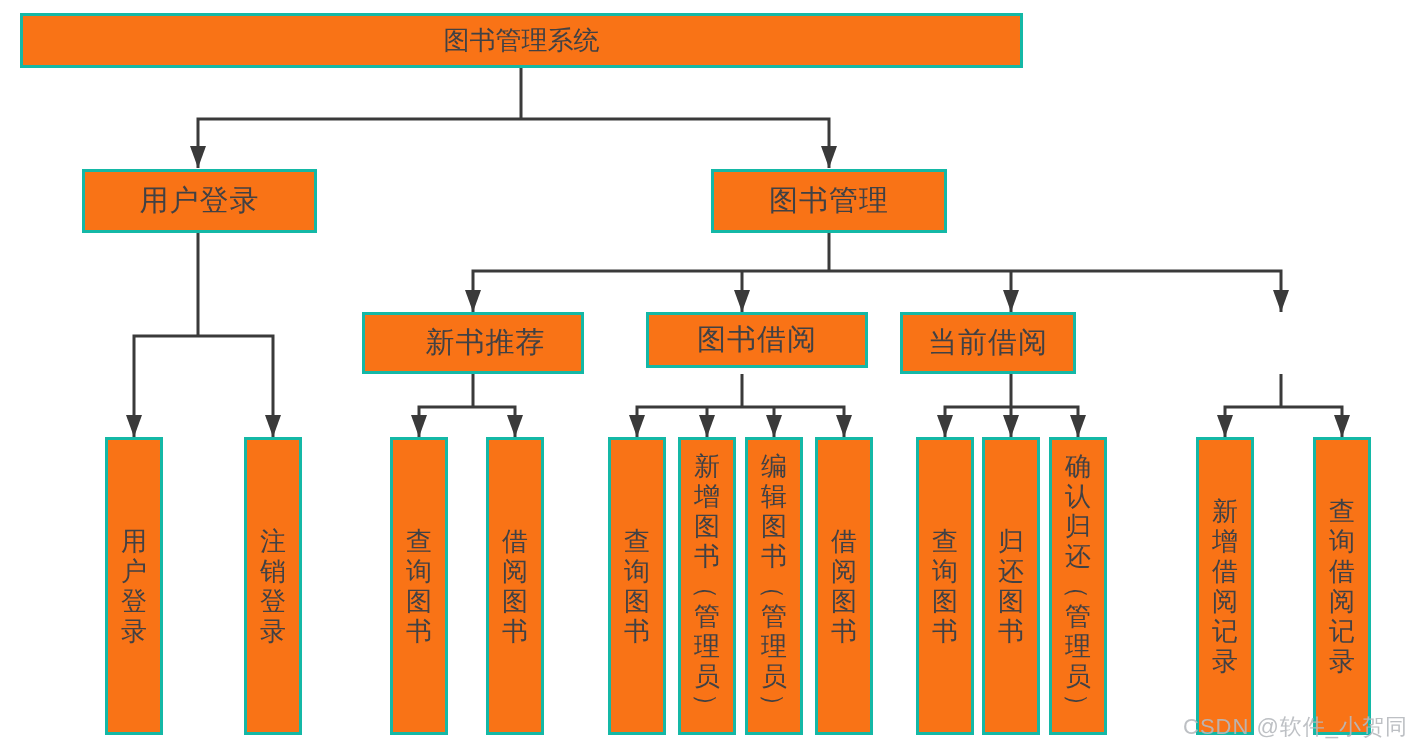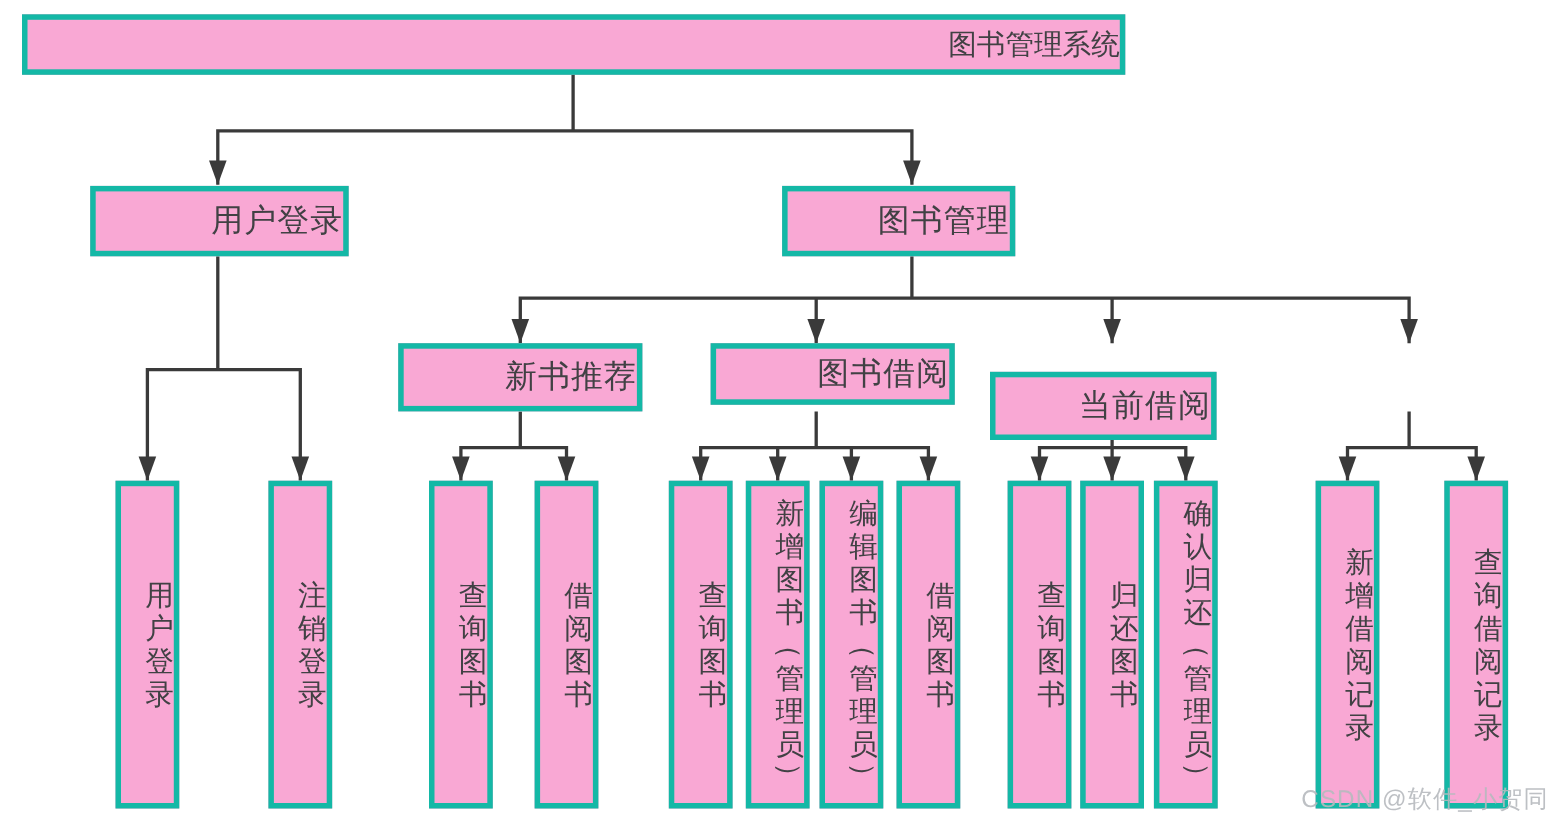--- a/index.html
+++ b/index.html
@@ -7,25 +7,25 @@
     position:relative;
     width:1405px;height:747px;
     background:#ffffff;
     font-family:"Liberation Sans", sans-serif;
     overflow:hidden;
   }
   .connector-layer{position:absolute;left:0;top:0;z-index:1;}
   .node{
     position:absolute;
     box-sizing:border-box;
-    border:5px solid #14b8a6;
-    background:#f9a8d4;
+    border:3px solid #14b8a6;
+    background:#f97316;
     display:flex;
     align-items:center;
-    justify-content:flex-end;
+    justify-content:center;
     color:#414144;
     z-index:2;
   }
   .h-node{font-size:29px;letter-spacing:1px;}
   .root-node{font-size:26px;}
   .leaf{width:58px;height:298px;top:437px;font-size:26px;}
   .vlabel{display:block;}
   .vchar{display:block;height:30px;line-height:30px;text-align:center;}
   .vparen{transform:rotate(90deg);}
   .watermark{
@@ -74,31 +74,31 @@
     </g>
   </svg>
 
   <div class="node root-node" style="left:20px;top:13px;width:1003px;height:55px;">
     <span>图书管理系统</span>
   </div>
 
   <div class="node h-node" style="left:82px;top:169px;width:235px;height:64px;">
     <span>用户登录</span>
   </div>
-  <div class="node h-node" style="left:711px;top:169px;width:212px;height:64px;">
+  <div class="node h-node" style="left:711px;top:169px;width:236px;height:64px;">
     <span>图书管理</span>
   </div>
 
   <div class="node h-node" style="left:362px;top:312px;width:222px;height:62px;padding-left:25px;">
     <span>新书推荐</span>
   </div>
   <div class="node h-node" style="left:646px;top:312px;width:222px;height:56px;">
     <span>图书借阅</span>
   </div>
-  <div class="node h-node" style="left:900px;top:312px;width:206px;height:62px;margin-top:26px;">
+  <div class="node h-node" style="left:900px;top:312px;width:176px;height:62px;">
     <span>当前借阅</span>
   </div>
 
   <div class="node leaf" style="left:105px;">
     <span class="vlabel">
         <span class="vchar">用</span>
         <span class="vchar">户</span>
         <span class="vchar">登</span>
         <span class="vchar">录</span>
       </span>

